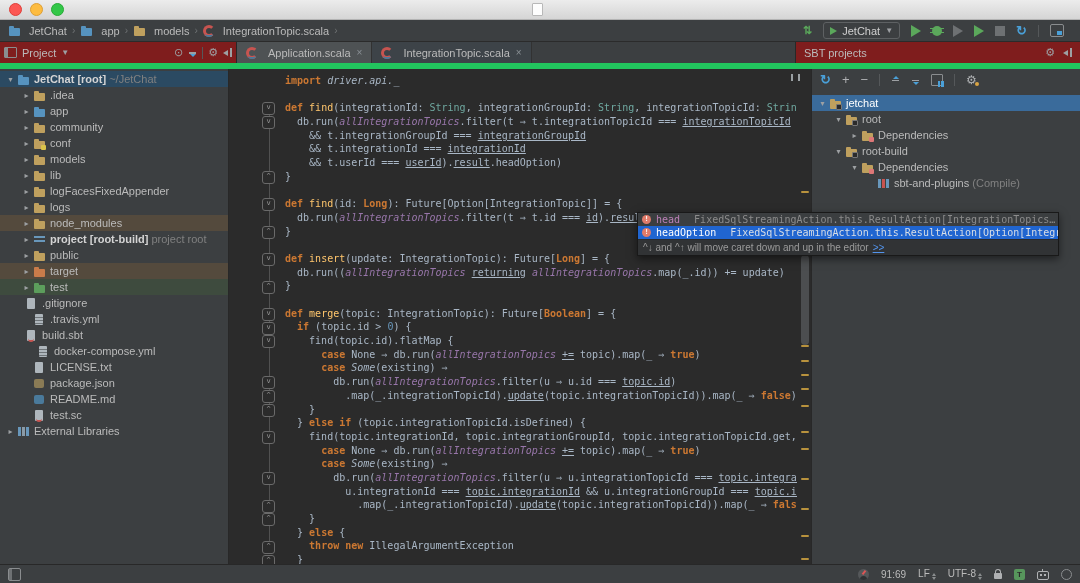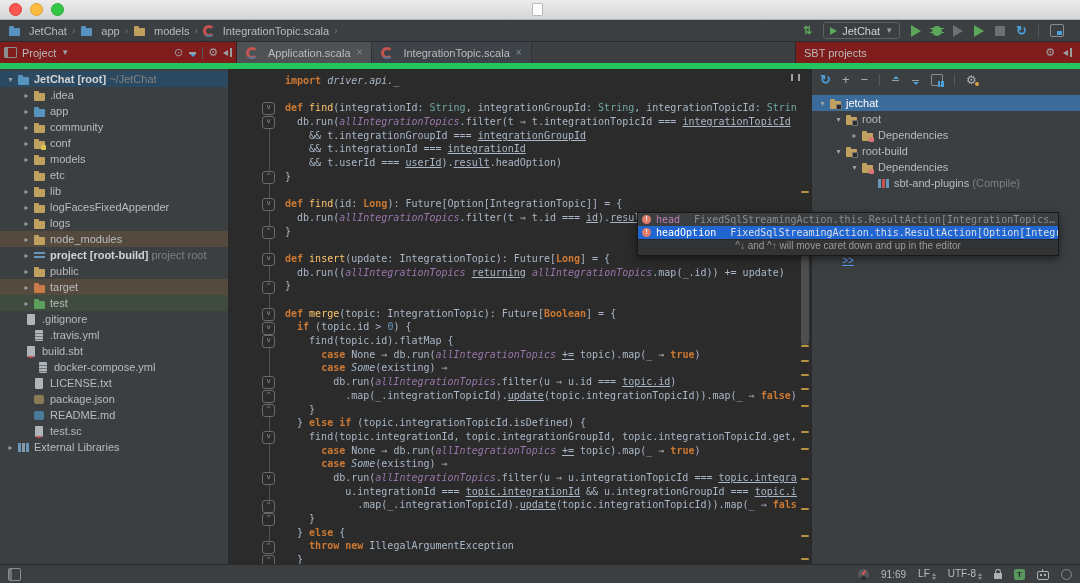--- a/index.html
+++ b/index.html
@@ -135,21 +135,21 @@
          font-family:"DejaVu Sans Mono",monospace;font-size:10px;}
   .prow{height:13px;display:flex;align-items:center;padding:0 4px;white-space:nowrap;overflow:hidden;}
   .prow.psel{background:#2065D0;}
   .micon{width:9px;height:9px;border-radius:50%;background:#E07B6A;color:#FFF;font-size:7px;
          line-height:9px;text-align:center;margin-right:5px;flex:none;font-weight:bold;}
   .pname{color:#BB80B6;margin-right:14px;}
   .psel .pname{color:#FFFFFF;}
   .ptype{color:#8C8C8C;}
   .psel .ptype{color:#D8DEE5;}
   .pfoot{height:15px;background:#313335;border-top:1px solid #2B2B2B;display:flex;align-items:center;
-         padding:0 5px;font-family:"Liberation Sans",sans-serif;font-size:10px;color:#9B9B9B;gap:4px;flex-direction:column;}
+         padding:0 5px;font-family:"Liberation Sans",sans-serif;font-size:10px;color:#9B9B9B;gap:4px;}
   .plink{color:#5394EC;text-decoration:underline;}
   
   .sbt{width:268px;flex:none;background:#3C3F41;border-left:1px solid #282828;display:flex;
        flex-direction:column;}
   .sbt-tools{height:22px;display:flex;align-items:center;gap:11px;padding:0 8px;flex:none;}
   .sbt-tree{flex:1;padding-top:4px;}
   .sbt .trow.sel{background:#3A6B9B;color:#FFFFFF;}
   .plusminus{color:#AFB1B3;font-size:13px;line-height:12px;}
   .bluegrid{width:10px;height:10px;position:relative;border:1px solid #8A8D8F;border-radius:1px;}
   .bluegrid::after{content:"";position:absolute;right:-2px;bottom:-2px;width:6px;height:6px;
@@ -297,25 +297,20 @@
           <span class="arr">▸</span>
           <span class="ic fold">
             <span class="bdg gold"></span>
           </span>
           <span>conf</span>
         </div>
         <div class="trow" style="padding-left: 20px;">
           <span class="arr">▸</span>
           <span class="ic fold"></span>
           <span>models</span>
-        </div>
-        <div class="trow" style="padding-left: 20px;">
-          <span class="arr"></span>
-          <span class="ic fold"></span>
-          <span>etc</span>
         </div>
         <div class="trow" style="padding-left: 20px;">
           <span class="arr">▸</span>
           <span class="ic fold"></span>
           <span>lib</span>
         </div>
         <div class="trow" style="padding-left: 20px;">
           <span class="arr">▸</span>
           <span class="ic fold"></span>
           <span>logFacesFixedAppender</span>

